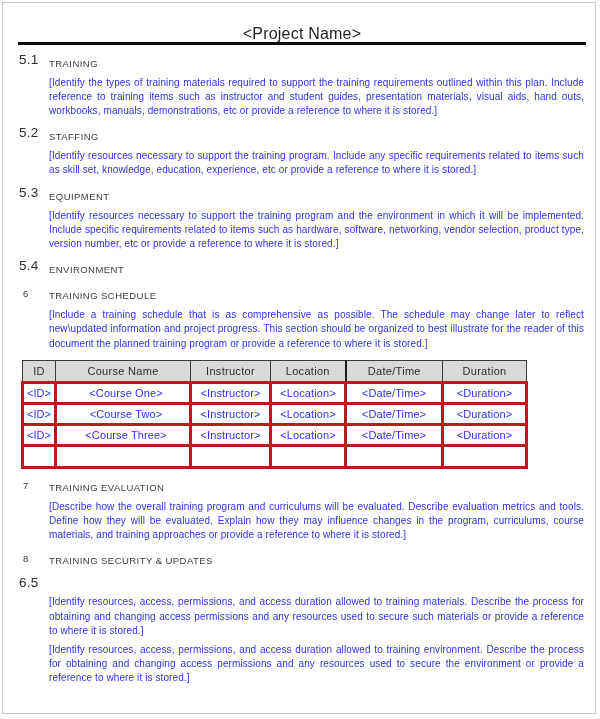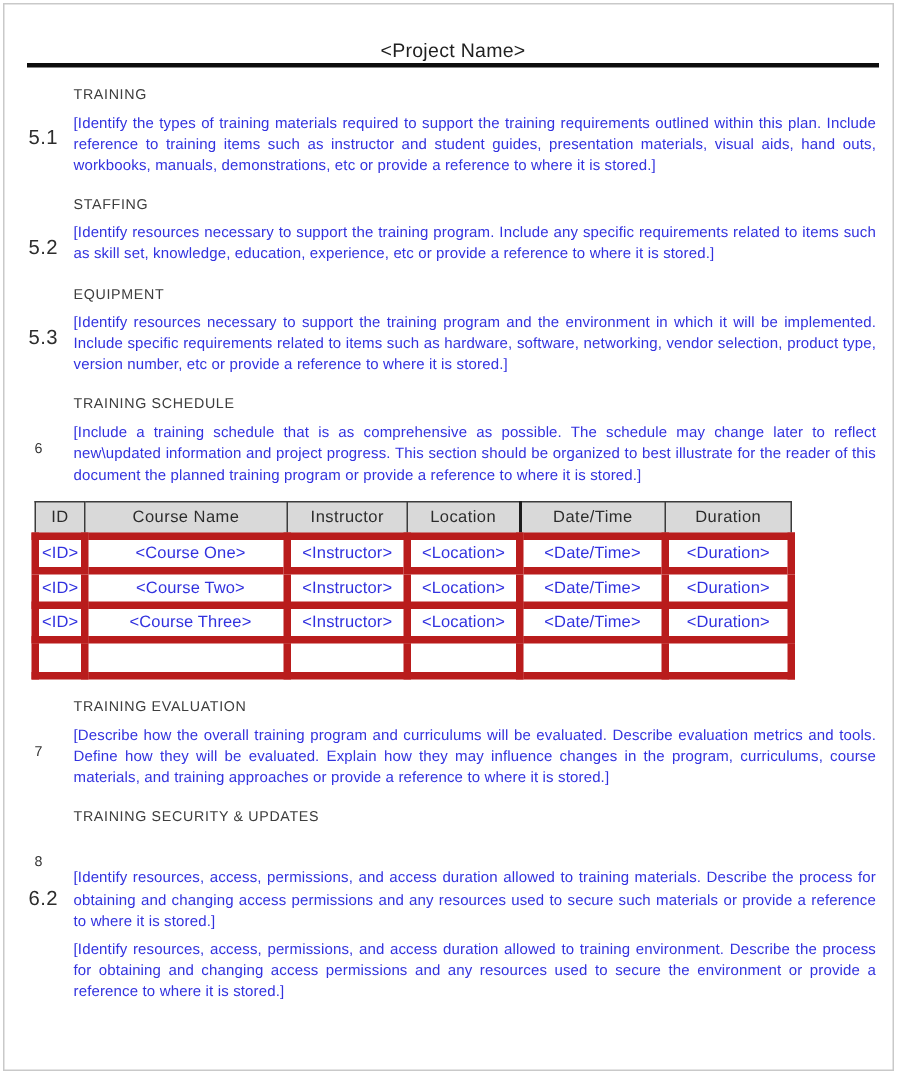--- a/index.html
+++ b/index.html
@@ -1,42 +1,42 @@
 <!DOCTYPE html>
 <html><head>
 <meta charset="utf-8">
 <style>
   html,body{margin:0;padding:0;background:#fff;}
   body{width:600px;height:719px;font-family:"Liberation Sans",sans-serif;-webkit-font-smoothing:antialiased;}
   .page{
     position:relative;box-sizing:border-box;margin:2px;width:594px;height:712px;
     border:1px solid #c9c9c9;background:#fff;padding:24px 9px 0 15px;overflow:hidden;
   }
-  .doc-title{text-align:center;font-size:13px;color:#1f1f1f;letter-spacing:0.2px;line-height:13px;}
+  .doc-title{text-align:center;font-size:16px;color:#1f1f1f;letter-spacing:0.2px;line-height:13px;}
   .header-rule{height:2.5px;background:#0d0d0d;margin-top:2px;}
   .section{margin-top:5px;}
   .sec-head{position:relative;padding-left:31px;min-height:14px;margin-top:8px;}
-  .sec-num{position:absolute;left:1px;top:0;font-size:13.5px;color:#2d2d2d;letter-spacing:0.3px;line-height:14px;margin-top:32px;}
+  .sec-num{position:absolute;left:1px;top:0;font-size:13.5px;color:#2d2d2d;letter-spacing:0.3px;line-height:14px;}
   .level1 .sec-num{font-size:9.5px;color:#343434;top:2px;left:5px;}
   .sec-title{font-size:9.5px;color:#3d3d3d;letter-spacing:0.45px;line-height:14px;}
   .level1 .sec-title{line-height:13px;}
   .sec-body{
     margin:5px 0 0 31px;padding-right:2px;text-align:justify;
     font-size:10px;line-height:14.2px;color:#3232df;letter-spacing:0.1px;
   }
   table.sched{
     border-collapse:collapse;table-layout:fixed;width:504px;margin:9px 0 4px 3px;
     font-size:11px;
   }
   .sched th{
     background:#d9d9d9;font-weight:normal;color:#2c2c2c;height:20px;
     border:1px solid #3c3c3c;text-align:center;letter-spacing:0.3px;padding:0 2px;
   }
   .sched td{
-    height:18px;color:#3232df;text-align:center;border:5px solid #b91c1c;
+    height:18px;color:#3232df;text-align:center;border:3px solid #b91c1c;
     padding:0 2px;letter-spacing:0.1px;
   }
   .sched td.course{text-align:center;padding-left:8px;}
   .sched tr.thick-bottom td{border-bottom:2px solid #000;}
   .sched th.thick-left,.sched td.thick-left{border-left:2px solid #1d1d1d;}
   .sched tr.empty-row td{height:19px;}
 </style>
 </head>
 <body>
 
@@ -63,20 +63,24 @@
 
   <div class="section">
     <div class="sec-head">
       <span class="sec-num">5.3</span>
       <span class="sec-title">EQUIPMENT</span>
     </div>
     <div class="sec-body">[Identify resources necessary to support the training program and the environment in which it will be implemented. Include specific requirements related to items such as hardware, software, networking, vendor selection, product type, version number, etc or provide a reference to where it is stored.]</div>
   </div>
 
   <div class="section">
+    <div class="sec-head">
+      <span class="sec-num">5.4</span>
+      <span class="sec-title">ENVIRONMENT</span>
+    </div>
   </div>
 
   <div class="section level1">
     <div class="sec-head">
       <span class="sec-num">6</span>
       <span class="sec-title">TRAINING SCHEDULE</span>
     </div>
     <div class="sec-body">[Include a training schedule that is as comprehensive as possible. The schedule may change later to reflect new\updated information and project progress. This section should be organized to best illustrate for the reader of this document the planned training program or provide a reference to where it is stored.]</div>
   </div>
 
@@ -145,21 +149,21 @@
 
   <div class="section level1">
     <div class="sec-head">
       <span class="sec-num">8</span>
       <span class="sec-title">TRAINING SECURITY &amp; UPDATES</span>
     </div>
   </div>
 
   <div class="section">
     <div class="sec-head">
-      <span class="sec-num">6.2</span>
+      <span class="sec-num">6.5</span>
     </div>
     <div class="sec-body">[Identify resources, access, permissions, and access duration allowed to training materials. Describe the process for obtaining and changing access permissions and any resources used to secure such materials or provide a reference to where it is stored.]</div>
   </div>
 
   <div class="section">
     <div class="sec-body">[Identify resources, access, permissions, and access duration allowed to training environment. Describe the process for obtaining and changing access permissions and any resources used to secure the environment or provide a reference to where it is stored.]</div>
   </div>
 
 </div>
 

